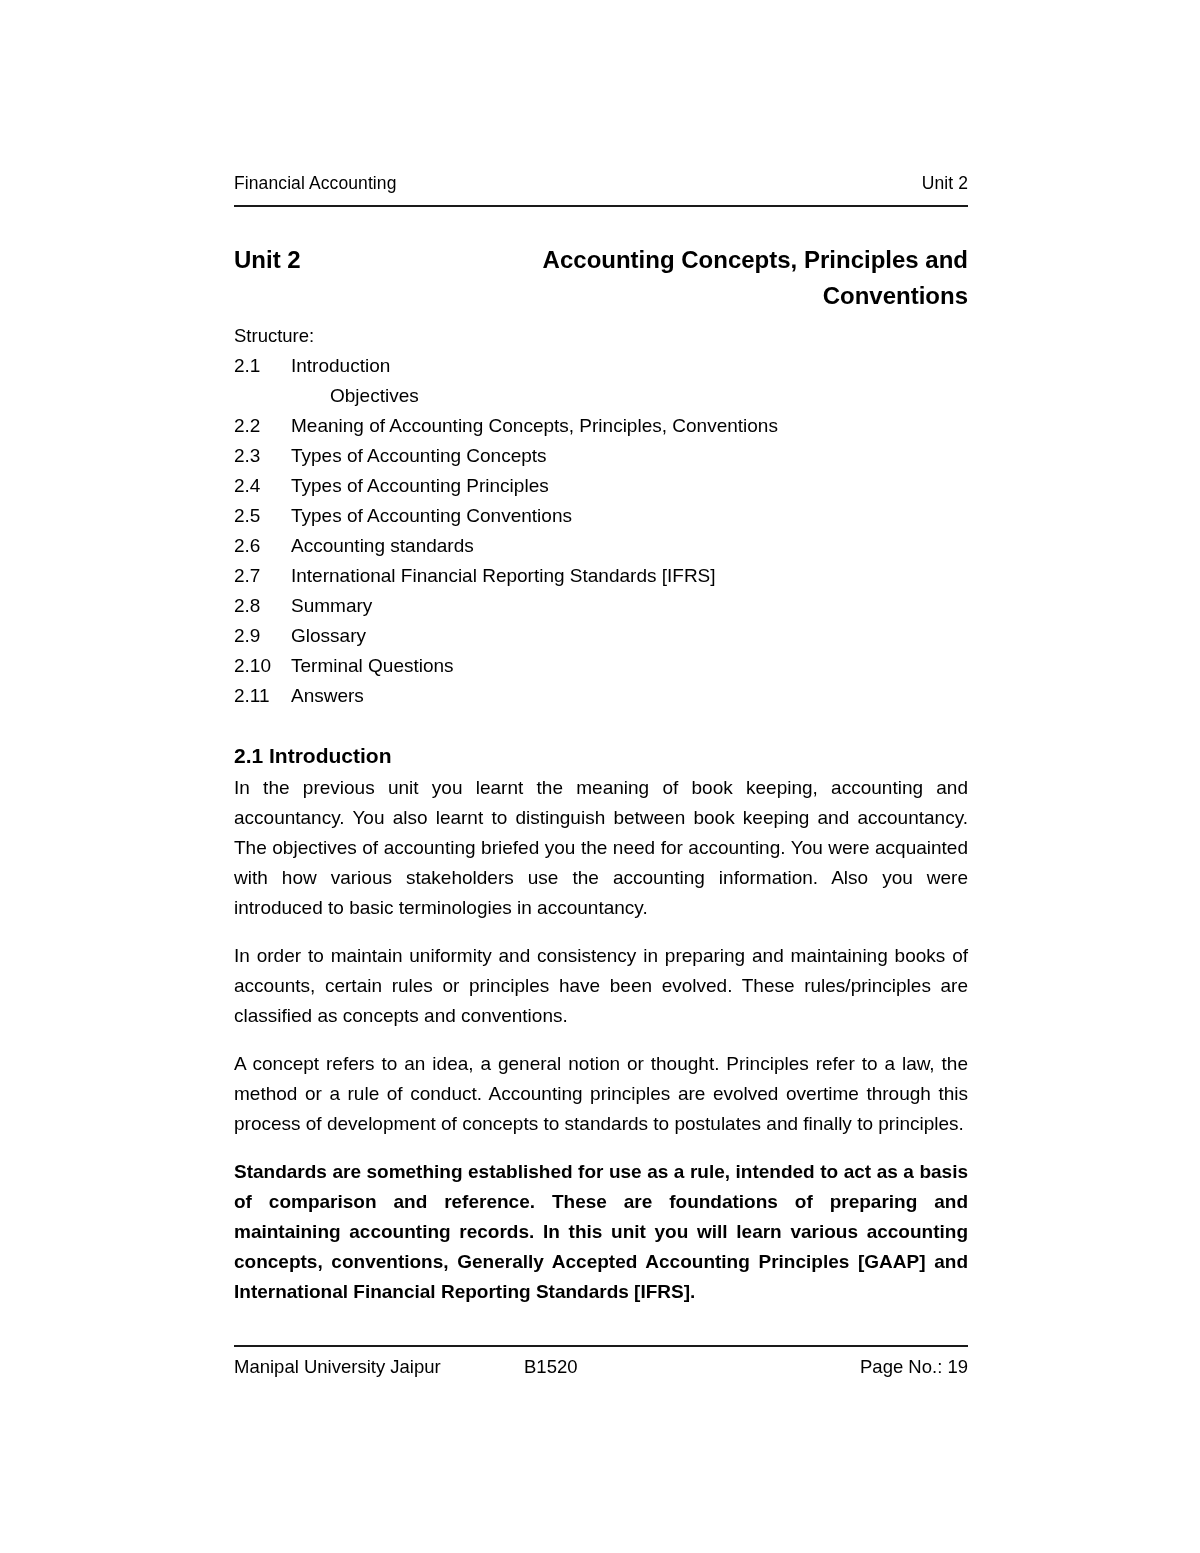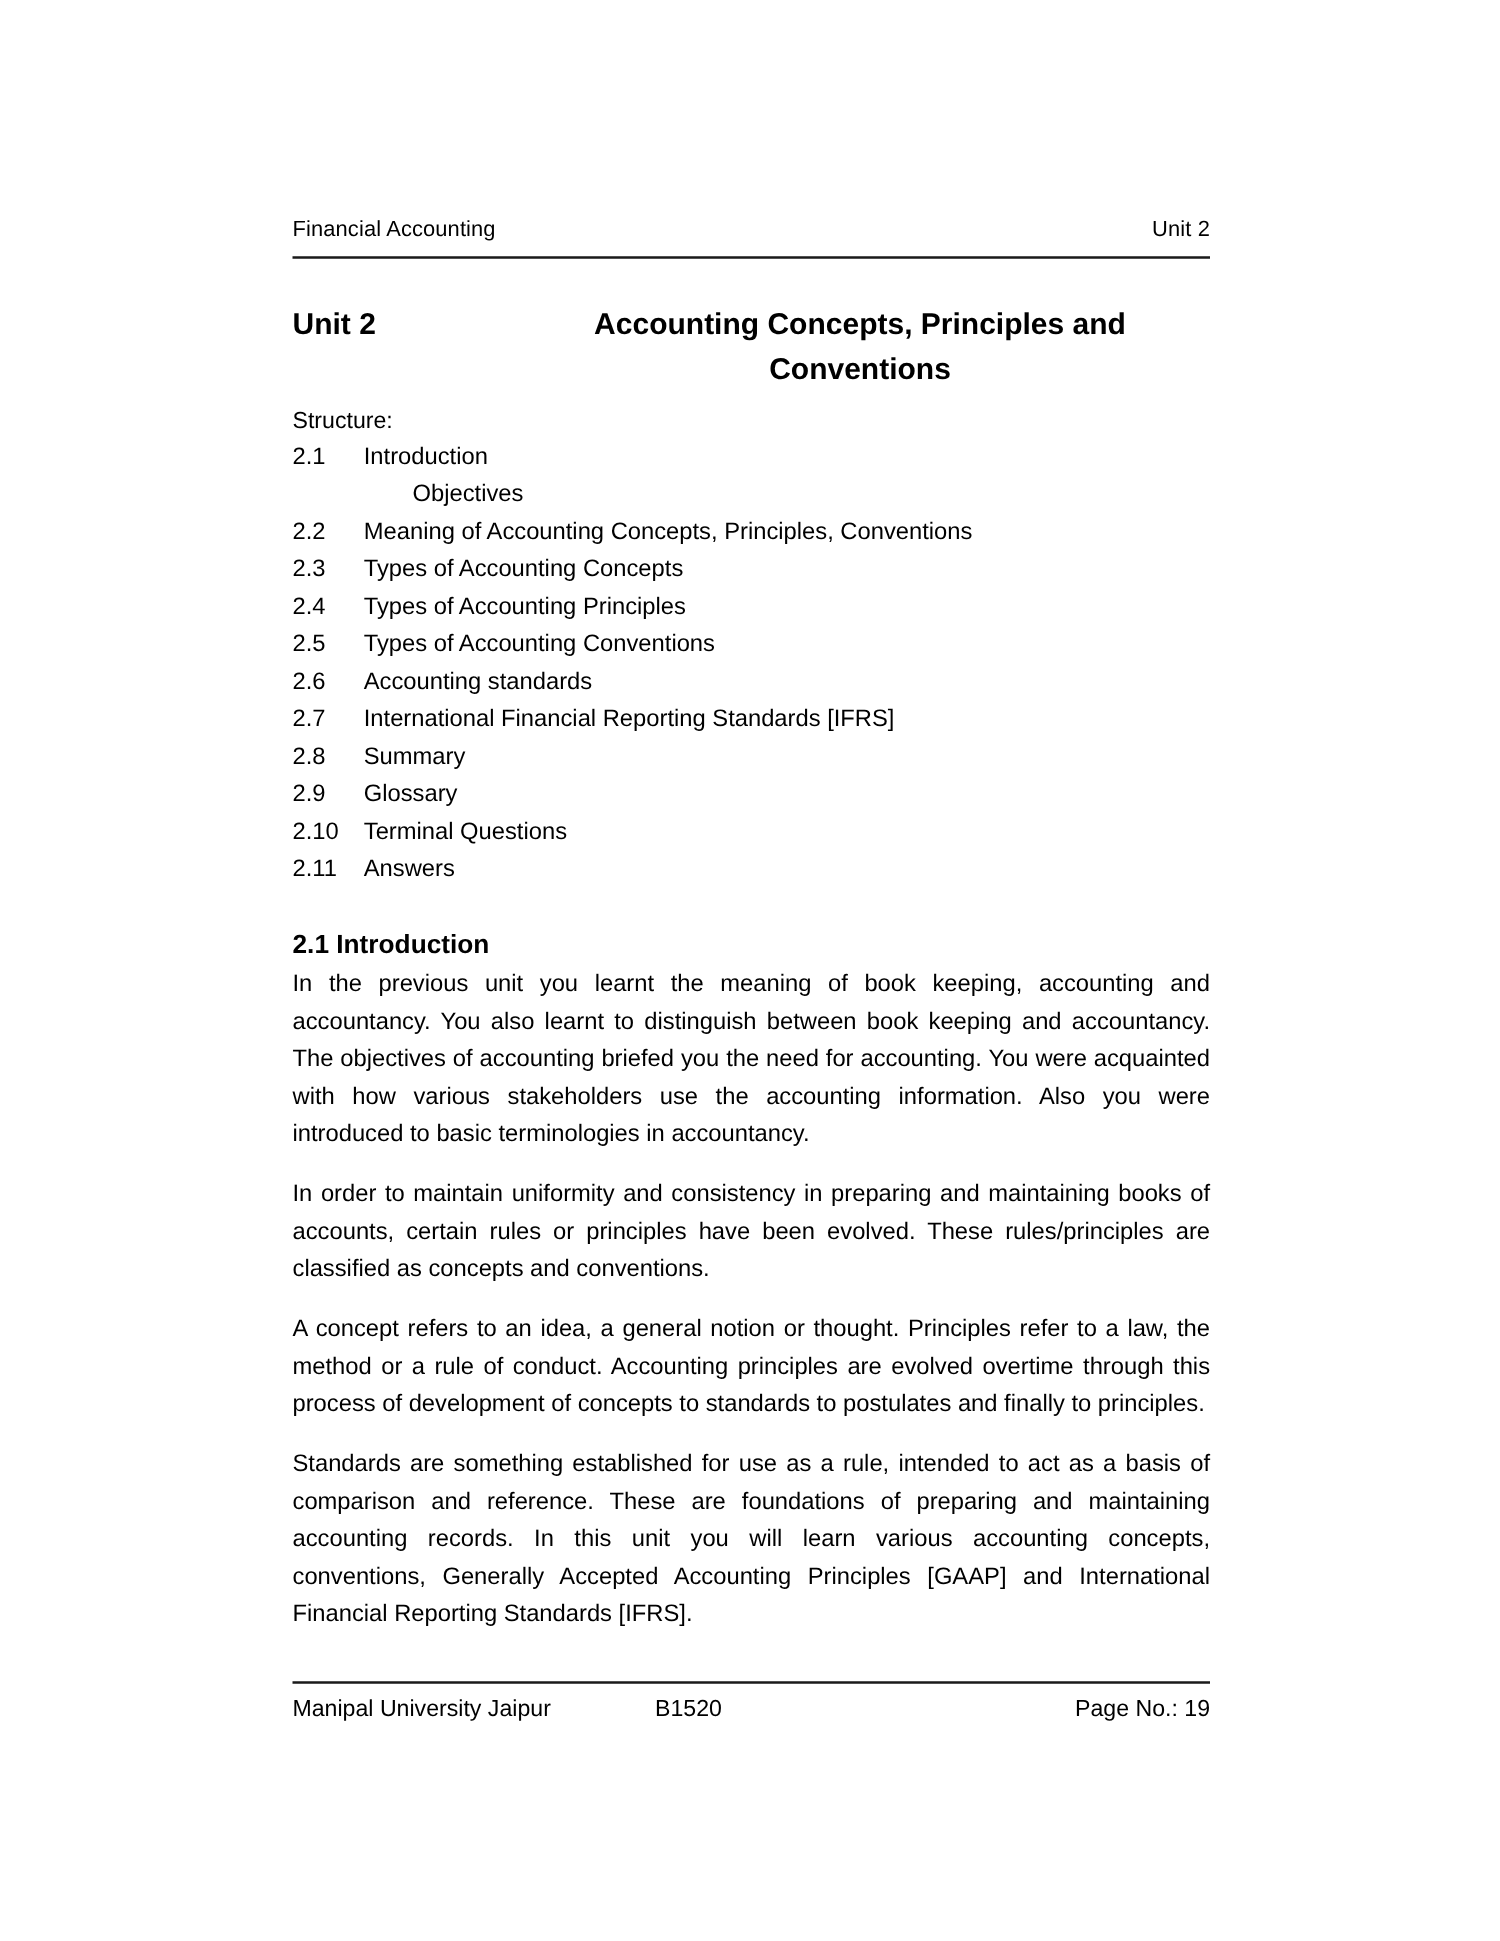--- a/index.html
+++ b/index.html
@@ -63,21 +63,21 @@
   .unit-label {
     font-size: 24px;
     font-weight: bold;
     line-height: 36px;
     white-space: nowrap;
   }
   .unit-title {
     font-size: 24px;
     font-weight: bold;
     line-height: 36px;
-    text-align: center;
+    text-align: right;
     max-width: 560px;
   }
 
   
   .structure-heading {
     position: absolute;
     left: 234px;
     top: 323px;
     font-size: 18.5px;
     font-weight: normal;
@@ -127,20 +127,21 @@
     line-height: 30px;
     text-align: justify;
   }
   .body-copy p {
     margin: 0 0 18px 0;
     text-align: justify;
     text-justify: inter-word;
   }
   .body-copy p:last-child {
     margin-bottom: 0;
+    font-weight: bold;
   }
 
   
   .footer-rule {
     position: absolute;
     left: 234px;
     top: 1345px;
     width: 734px;
     height: 0;
     border-top: 2px solid #1a1a1a;

